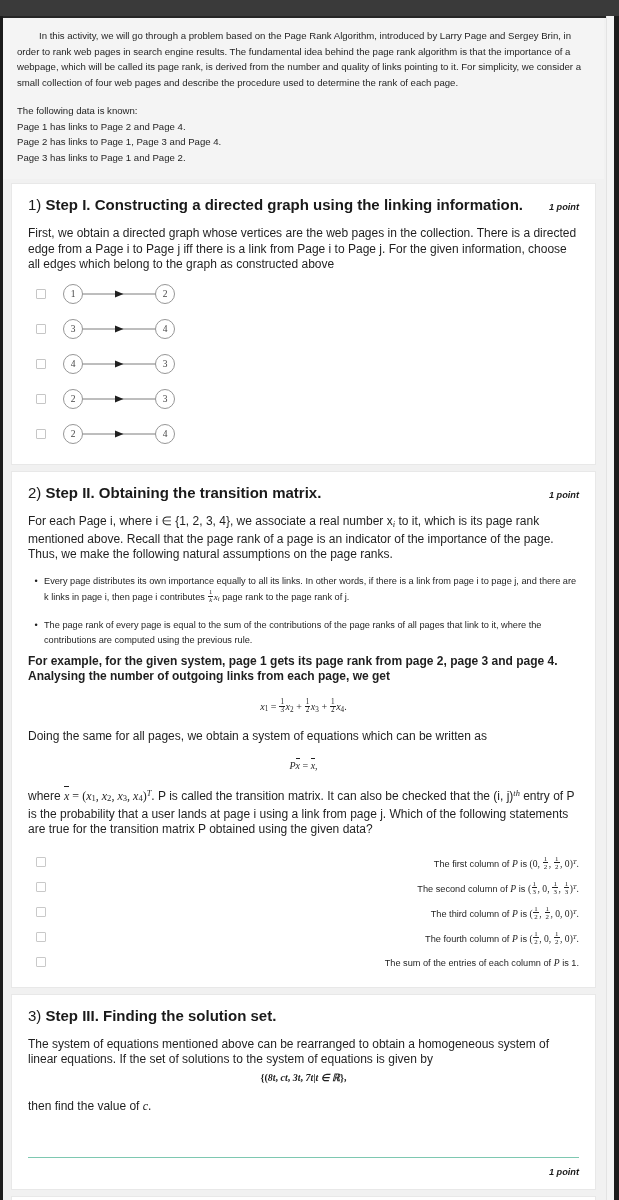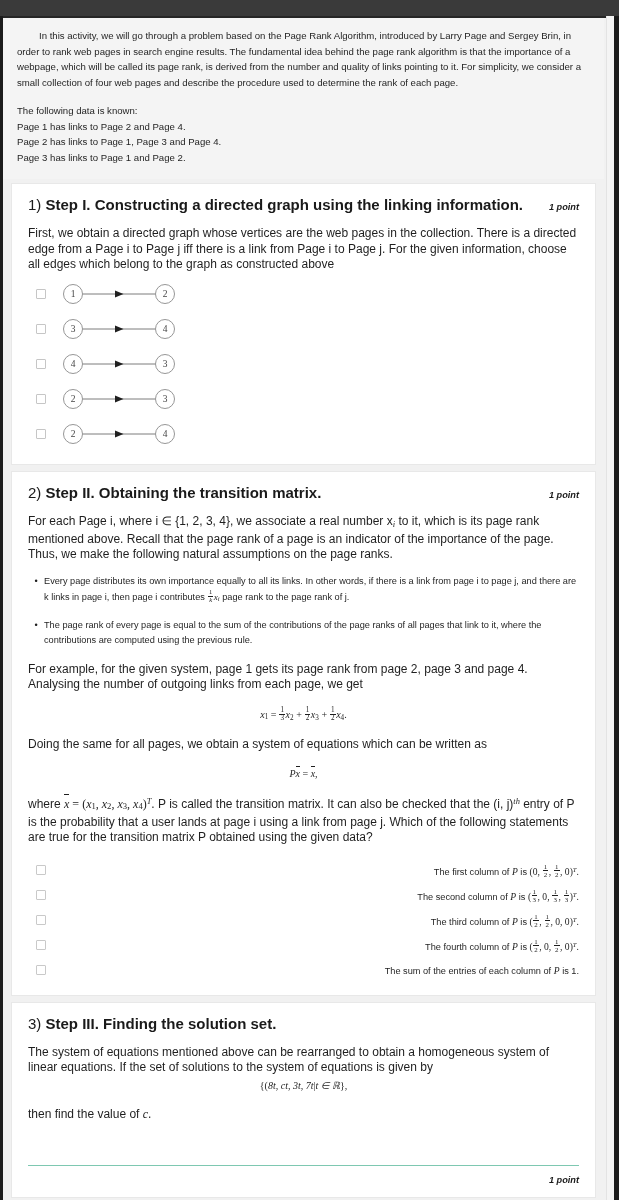--- a/index.html
+++ b/index.html
@@ -329,21 +329,21 @@
       <div class="bullet-row">
         <div class="bullet-dot">•</div>
         <div class="bullet-body"><span>Every page distributes its own importance equally to all its links. In other words, if there is a link from page i to page j, and there are k links in page i, then page i contributes </span><span class="frac"><span class="num">1</span><span class="den mi">k</span></span><span class="mi">x</span><span class="msub mi">i</span><span> page rank to the page rank of j.</span></div>
       </div>
 
       <div class="bullet-row">
         <div class="bullet-dot">•</div>
         <div class="bullet-body">The page rank of every page is equal to the sum of the contributions of the page ranks of all pages that link to it, where the contributions are computed using the previous rule.</div>
       </div>
 
-      <p class="body-text" style="margin-top:13px;">For example, for the given system, page 1 gets its page rank from page 2, page 3 and page 4. Analysing the number of outgoing links from each page, we get</p>
+      <p class="body-text" style="margin-top:5px;font-weight:bold;">For example, for the given system, page 1 gets its page rank from page 2, page 3 and page 4. Analysing the number of outgoing links from each page, we get</p>
 
       <div class="mathline">
         <span class="mi">x</span><span class="msub mr">1</span>
         <span class="mr"> = </span><span id="eq-terms"><span class="frac"><span class="num">1</span><span class="den">3</span></span><span class="mi">x</span><span class="msub mr">2</span><span class="mr"> + </span><span class="frac"><span class="num">1</span><span class="den">2</span></span><span class="mi">x</span><span class="msub mr">3</span><span class="mr"> + </span><span class="frac"><span class="num">1</span><span class="den">2</span></span><span class="mi">x</span><span class="msub mr">4</span><span class="mr">.</span></span>
       </div>
 
       <p class="body-text">Doing the same for all pages, we obtain a system of equations which can be written as</p>
 
       <div class="mathline eq">
         <span class="mi">P</span><span class="mi vecbar">x</span>
@@ -380,21 +380,21 @@
 
     <div class="card gap-top">
       <div class="q-head">
         <div class="q-title">
           <span class="q-num">3)</span>
           <span class="q-label">Step III. Finding the solution set.</span>
         </div>
       </div>
       <p class="body-text">The system of equations mentioned above can be rearranged to obtain a homogeneous system of linear equations. If the set of solutions to the system of equations is given by</p>
 
-      <div class="mathline" style="margin-top:2px;margin-bottom:16px;">
+      <div class="mathline" style="margin-top:2px;margin-bottom:16px;font-weight:bold;">
         <span class="mr">{(</span><span class="mi">8t</span><span class="mr">, </span><span class="mi">ct</span><span class="mr">, </span><span class="mi">3t</span><span class="mr">, </span><span class="mi">7t</span><span class="mr">|</span><span class="mi">t ∈ ℝ</span><span class="mr">},</span>
       </div>
 
       <p class="body-text"><span>then find the value of </span><span class="mi">c</span><span>.</span></p>
 
       <div class="answer-wrap">
         <input class="answer-input" type="text" value="" style="">
       </div>
       <div class="points-footer">1 point</div>
     </div>

